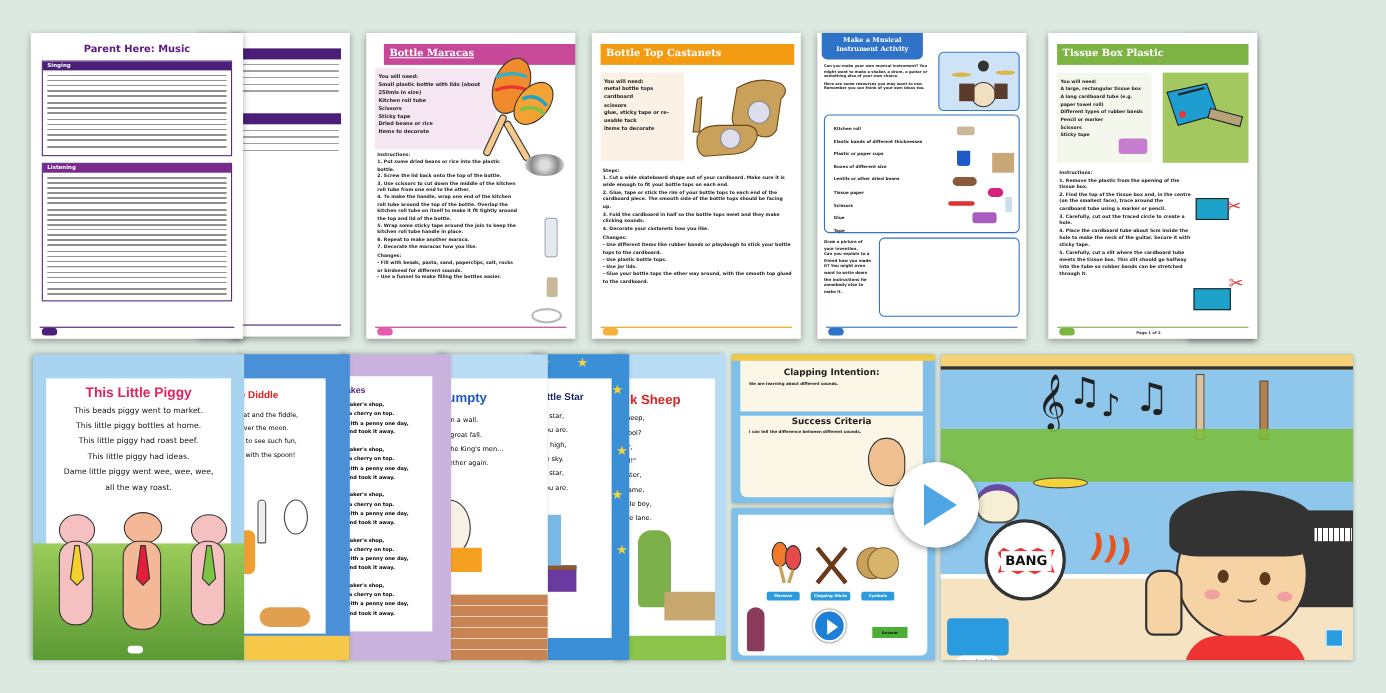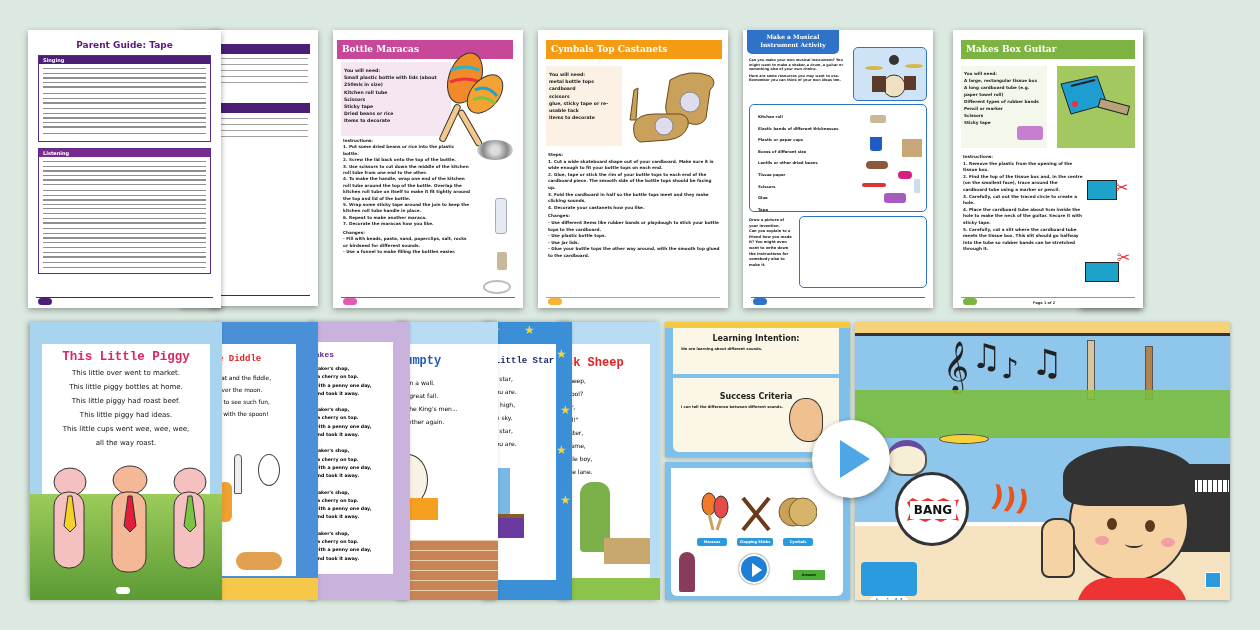--- a/index.html
+++ b/index.html
@@ -18,21 +18,21 @@
   .pg-box { border: 1px solid #5a2a88; margin: 0 10px; }
   .pg-box p { font-size: 3.4px; line-height: 4.6px; color:#222; font-weight: bold; padding: 2px 4px 0 4px; }
   .pg-box p.filler { height: 22px; background: repeating-linear-gradient(#fff 0 1px, #333 1px 2.4px, #fff 2.4px 4.6px); margin: 3px 4px; opacity: .55; padding:0;}
 
   
   .lines { background: repeating-linear-gradient(to bottom, transparent 0 2px, #444 2px 3.2px, transparent 3.2px 6px); opacity: .5; }
 
   
   .rhyme { position: absolute; overflow: hidden; box-shadow: -2px 0 5px rgba(0,0,0,.3); }
   .rhyme .paper { position: absolute; background: #fff; }
-  .rhyme h3 { font-family: Liberation Mono, monospace; font-weight: bold; }
+  .rhyme h3 { font-family: Liberation Sans, sans-serif; font-weight: bold; }
   .rhyme .verse { font-size: 7px; line-height: 14px; color: #111; text-align: center; }
 
   
   .slide { position: absolute; overflow: hidden; box-shadow: 0 1px 4px rgba(0,0,0,.3); }
   .btn-blue { position: absolute; background: #2b9be0; color: #fff; font-size: 3.5px; text-align: center; border-radius: 2px; padding: 2px 0; font-weight: bold; }
 </style>
 </head>
 <body>
 
 <div class="sheet" style="left:180px;top:30px;width:42px;height:276px;">
@@ -43,21 +43,21 @@
 </div>
 <div class="sheet" style="left:210px;top:30px;width:108px;height:276px;">
   <div style="position:absolute;left:8px;top:14px;width:92px;height:10px;background:#4b1e78;"></div>
   <div class="lines" style="position:absolute;left:10px;top:26px;width:88px;height:30px;"></div>
   <div style="position:absolute;left:8px;top:73px;width:92px;height:10px;background:#4b1e78;"></div>
   <div class="lines" style="position:absolute;left:10px;top:86px;width:88px;height:22px;"></div>
   <div class="foot" style="border-color:#4b1e78;"></div>
 </div>
 
 <div class="sheet" style="left:28px;top:30px;width:193px;height:278px;">
-  <div style="text-align:center;color:#5b1a80;font-weight:bold;font-size:9px;margin-top:10px;">Parent Guide: Tape</div>
+  <div style="text-align:center;color:#5b1a80;font-weight:bold;font-size:9px;margin-top:10px;">Parent Here: Music</div>
   <div class="pg-box" style="margin-top:5px;">
     <div class="pg-sect-h">Singing</div>
     <p class="filler"></p>
       <p class="filler" style="height:12px"></p>
       <p class="filler" style="height:22px"></p>
     <p class="filler" style="height:5px;margin-bottom:4px"></p>
   </div>
   <div class="pg-box" style="margin-top:6px;">
     <div class="pg-sect-h" style="background:#7a2a8c">Listening</div>
     <p class="filler" style="height:26px"></p>
@@ -65,21 +65,21 @@
       <p class="filler" style="height:12px"></p>
     <p class="filler" style="height:16px"></p>
       <p class="filler" style="height:12px"></p>
       <p class="filler" style="height:8px;margin-bottom:4px"></p>
   </div>
   <div class="foot" style="border-color:#4b1e78;"></div>
   <div class="logo-blob" style="background:#4b1e78;"></div>
 </div>
 
 <div class="sheet" style="left:333px;top:30px;width:190px;height:278px;">
-  <div class="hdr" style="left:4px;top:10px;width:176px;height:19px;background:#c2358d;font-size:9px;padding:4px 5px;opacity:.9;">Bottle Maracas</div>
+  <div class="hdr" style="left:16px;top:10px;width:176px;height:19px;background:#c2358d;font-size:9px;padding:4px 5px;opacity:.9;text-decoration:underline;">Bottle Maracas</div>
   <div style="position:absolute;left:8px;top:32px;width:110px;height:74px;background:#f6e6f1;">
     <div class="need" style="padding:5px 3px;">
       <div>You will need:</div>
       <div>Small plastic bottle with lids (about 250mls in size)</div>
       <div>Kitchen roll tube</div>
       <div>Scissors</div>
       <div>Sticky tape</div>
       <div>Dried beans or rice</div>
       <div>Items to decorate</div>
     </div>
@@ -110,21 +110,21 @@
   </div>
   <div style="position:absolute;left:144px;top:110px;width:36px;height:20px;border-radius:50%;background:radial-gradient(circle,#ddd 20%,#888 60%,#fff 100%);"></div>
   <div style="position:absolute;left:162px;top:168px;width:12px;height:36px;border-radius:3px;background:#e4eaef;border:1px solid #aab;"></div>
   <div style="position:absolute;left:164px;top:222px;width:10px;height:18px;background:#c9b89a;border-radius:2px;"></div>
   <div style="position:absolute;left:150px;top:250px;width:28px;height:14px;border:2px solid #bbb;border-radius:50%;"></div>
   <div class="foot" style="border-color:#c2358d;"></div>
   <div class="logo-blob" style="background:#e55aae;"></div>
 </div>
 
 <div class="sheet" style="left:538px;top:30px;width:190px;height:278px;">
-  <div class="hdr" style="left:8px;top:10px;width:176px;height:19px;background:#f39b12;font-size:9px;padding:4px 5px;">Cymbals Top Castanets</div>
+  <div class="hdr" style="left:8px;top:10px;width:176px;height:19px;background:#f39b12;font-size:9px;padding:4px 5px;">Bottle Top Castanets</div>
   <div style="position:absolute;left:8px;top:36px;width:76px;height:80px;background:#fbf1e5;">
     <div class="need" style="padding:5px 3px;">
       <div>You will need:</div>
       <div>metal bottle tops</div>
       <div>cardboard</div>
       <div>scissors</div>
       <div>glue, sticky tape or re-usable tack</div>
       <div>items to decorate</div>
     </div>
   </div>
@@ -201,21 +201,21 @@
 </div>
 
 <div class="sheet" style="left:1080px;top:32px;width:62px;height:276px;">
   <div class="lines" style="position:absolute;left:4px;top:16px;width:50px;height:12px;"></div>
   <div style="position:absolute;left:2px;top:50px;width:22px;height:14px;background:#1da3c9;"></div>
   <div class="lines" style="position:absolute;left:4px;top:134px;width:50px;height:70px;"></div>
   <div style="position:absolute;left:4px;top:210px;width:30px;height:30px;background:#c9b89a;border-radius:50%;"></div>
 </div>
 
 <div class="sheet" style="left:953px;top:30px;width:190px;height:278px;">
-  <div class="hdr" style="left:8px;top:10px;width:174px;height:19px;background:#7cb342;font-size:9px;padding:4px 5px;">Makes Box Guitar</div>
+  <div class="hdr" style="left:8px;top:10px;width:174px;height:19px;background:#7cb342;font-size:9px;padding:4px 5px;">Tissue Box Plastic</div>
   <div style="position:absolute;left:8px;top:36px;width:86px;height:82px;background:#f3f7ec;">
     <div class="need" style="padding:4px 3px;font-size:4.2px;line-height:7px;">
       <div>You will need:</div>
       <div>A large, rectangular tissue box</div>
       <div>A long cardboard tube (e.g. paper towel roll)</div>
       <div>Different types of rubber bands</div>
       <div>Pencil or marker</div>
       <div>Scissors</div>
       <div>Sticky tape</div>
     </div>
@@ -350,25 +350,25 @@
     <div style="position:absolute;left:18px;top:208px;width:46px;height:18px;background:#e0a050;border-radius:9px;"></div>
   </div>
   <div style="position:absolute;left:0;top:160px;width:14px;height:40px;background:#f0a030;border-radius:6px;"></div>
   <div style="position:absolute;left:0;bottom:0;width:100%;height:22px;background:#f5c84a;"></div>
 </div>
 
 <div class="rhyme" style="left:30px;top:322px;width:192px;height:278px;background:#a8d4f0;">
   <div class="paper" style="left:12px;top:22px;width:168px;height:236px;">
     <h3 style="color:#e0245e;font-size:12.5px;text-align:center;margin-top:6px;">This Little Piggy</h3>
     <div class="verse" style="margin-top:2px;">
-      <div>This little over went to market.</div>
+      <div>This beads piggy went to market.</div>
       <div>This little piggy bottles at home.</div>
       <div>This little piggy had roast beef.</div>
       <div>This little piggy had ideas.</div>
-      <div>This little cups went wee, wee, wee,</div>
+      <div>Dame little piggy went wee, wee, wee,</div>
       <div>all the way roast.</div>
     </div>
   </div>
   <div style="position:absolute;left:0;top:172px;width:100%;height:106px;background:linear-gradient(#9ccc5a,#5b9a34);"></div>
 
   <svg style="position:absolute;left:10px;top:140px;" width="180" height="124" viewBox="0 0 180 124">
     <g>
       <ellipse cx="30" cy="20" rx="16" ry="14" fill="#f5c0c0" stroke="#333"></ellipse>
       <rect x="14" y="30" width="30" height="76" rx="14" fill="#f5c0c0" stroke="#333"></rect>
       <path d="M28 34 l-4 30 l6 6 l6 -6 l-4 -30z" fill="#f5cf2a" stroke="#333"></path>
@@ -383,25 +383,25 @@
       <rect x="134" y="30" width="30" height="76" rx="14" fill="#f5c0c0" stroke="#333"></rect>
       <path d="M148 34 l-4 30 l6 6 l6 -6 l-4 -30z" fill="#7bc342" stroke="#333"></path>
     </g>
   </svg>
   <div class="logo-blob" style="left:86px;bottom:6px;background:#fff;"></div>
 </div>
 
 <div class="slide" style="left:665px;top:322px;width:185px;height:135px;background:#7ec0ea;">
   <div style="position:absolute;left:0;top:0;width:100%;height:6px;background:#f5c842;"></div>
   <div style="position:absolute;left:8px;top:6px;width:166px;height:46px;background:#fbf6e6;">
-    <div style="text-align:center;font-weight:bold;font-size:8px;margin-top:6px;color:#222;">Learning Intention:</div>
+    <div style="text-align:center;font-weight:bold;font-size:8px;margin-top:6px;color:#222;">Clapping Intention:</div>
     <div style="font-size:3.6px;font-weight:bold;margin:4px 0 0 8px;color:#222;">We are learning about different sounds.</div>
   </div>
   <div style="position:absolute;left:8px;top:56px;width:166px;height:74px;background:#fbf6e6;border-radius:0 0 6px 6px;">
-    <div style="text-align:center;font-weight:bold;font-size:8px;margin-top:14px;color:#222;">Success Criteria</div>
+    <div style="text-align:center;font-weight:bold;font-size:8px;margin-top:0;color:#222;">Success Criteria</div>
     <div style="font-size:3.6px;font-weight:bold;margin:4px 0 0 8px;color:#222;">I can tell the difference between different sounds.</div>
   </div>
   <div style="position:absolute;left:124px;top:76px;width:34px;height:44px;background:#f0c090;border:1.5px solid #333;border-radius:50% 50% 40% 60%;"></div>
 </div>
 
 <div class="slide" style="left:665px;top:462px;width:185px;height:138px;background:#7ec0ea;">
   <div style="position:absolute;left:6px;top:6px;width:172px;height:128px;background:#fff;border-radius:0 0 6px 6px;"></div>
   <svg style="position:absolute;left:34px;top:30px;" width="34" height="40" viewBox="0 0 34 40">
     <ellipse cx="10" cy="12" rx="7" ry="11" fill="#f07a2a" stroke="#333"></ellipse>
     <ellipse cx="22" cy="15" rx="7" ry="11" fill="#e64a4a" stroke="#333"></ellipse>

